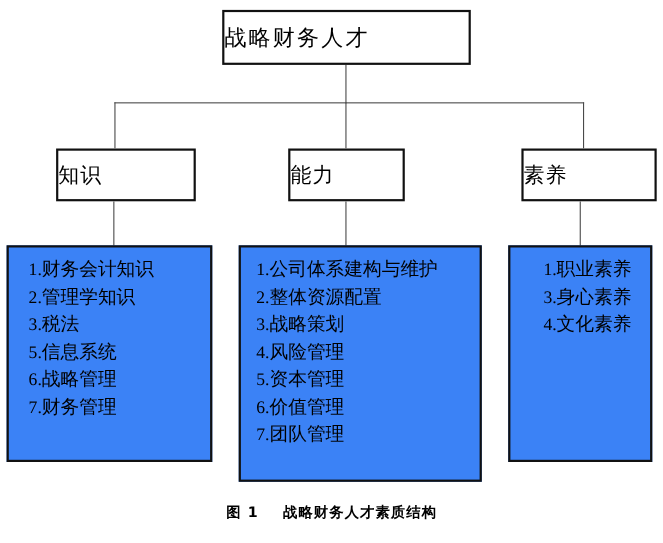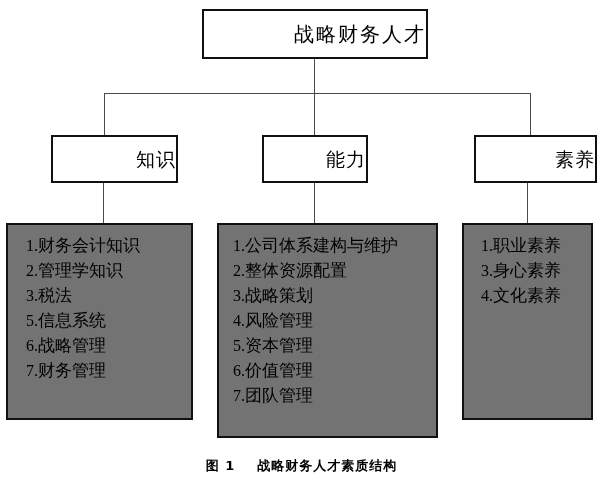--- a/index.html
+++ b/index.html
@@ -28,47 +28,47 @@
   .hline { height: 1px; }
 
   
   .box {
     position: absolute;
     box-sizing: border-box;
     background: #ffffff;
     border: 2px solid #111111;
     display: flex;
     align-items: center;
-    justify-content: flex-end;
+    justify-content: flex-start;
   }
   .box-label {
     font-size: 19px;
     letter-spacing: 1px;
     line-height: 1;
     white-space: nowrap;
   }
 
   #root-box { left: 202px; top: 9px; width: 226px; height: 50px; }
   #root-box .box-label { font-size: 20px; letter-spacing: 2px; }
 
   #cat-box-0 { left: 51px;  top: 135px; width: 127px; height: 48px; }
-  #cat-box-1 { left: 262px; top: 135px; width: 106px; height: 48px; padding-left: 12px; }
+  #cat-box-1 { left: 262px; top: 135px; width: 106px; height: 48px; }
   #cat-box-2 { left: 474px; top: 135px; width: 123px; height: 48px; }
 
   
   .list-box {
     position: absolute;
     box-sizing: border-box;
-    background: #737373;
+    background: #3b82f6;
     border: 2px solid #111111;
     padding: 8px 4px 8px 0;
   }
   #list-box-0 { left: 6px;   top: 223px; width: 187px; height: 197px; }
   #list-box-1 { left: 217px; top: 223px; width: 221px; height: 215px; }
-  #list-box-2 { left: 462px; top: 223px; width: 131px; height: 197px; }
+  #list-box-2 { left: 462px; top: 223px; width: 131px; height: 197px; text-align: center; }
 
   .list-inner { padding-left: 18px; }
   #list-box-1 .list-inner { padding-left: 14px; }
   #list-box-2 .list-inner { padding-left: 17px; }
 
   .list-item {
     font-size: 17px;
     line-height: 25px;
     white-space: nowrap;
     letter-spacing: 0px;

